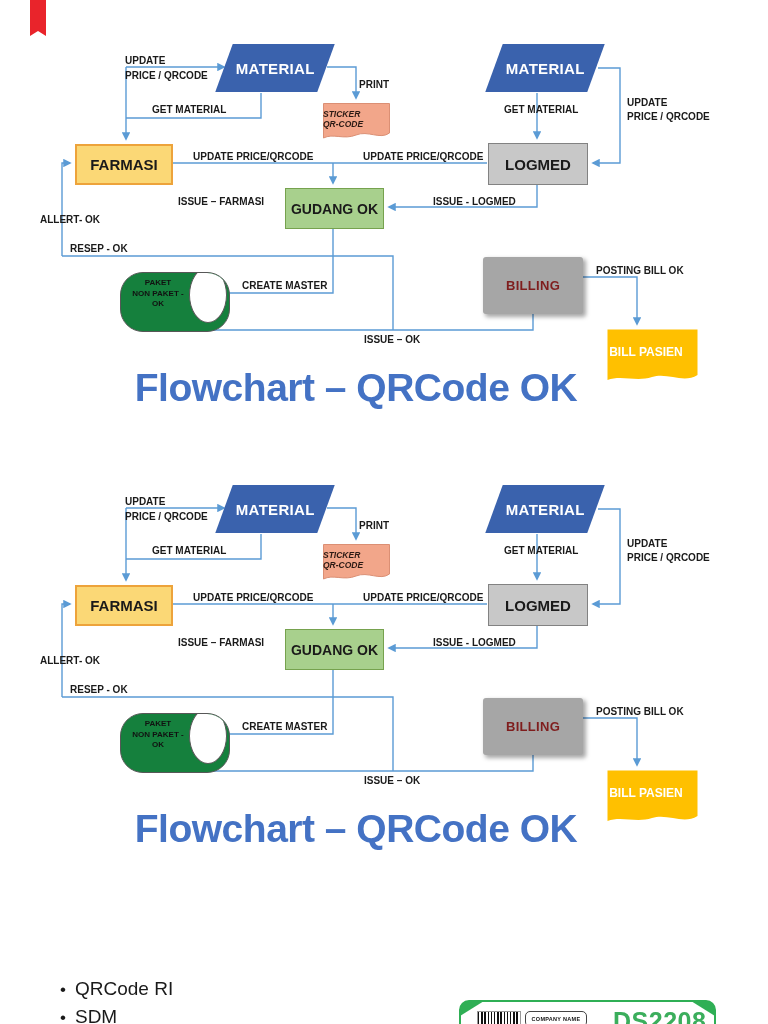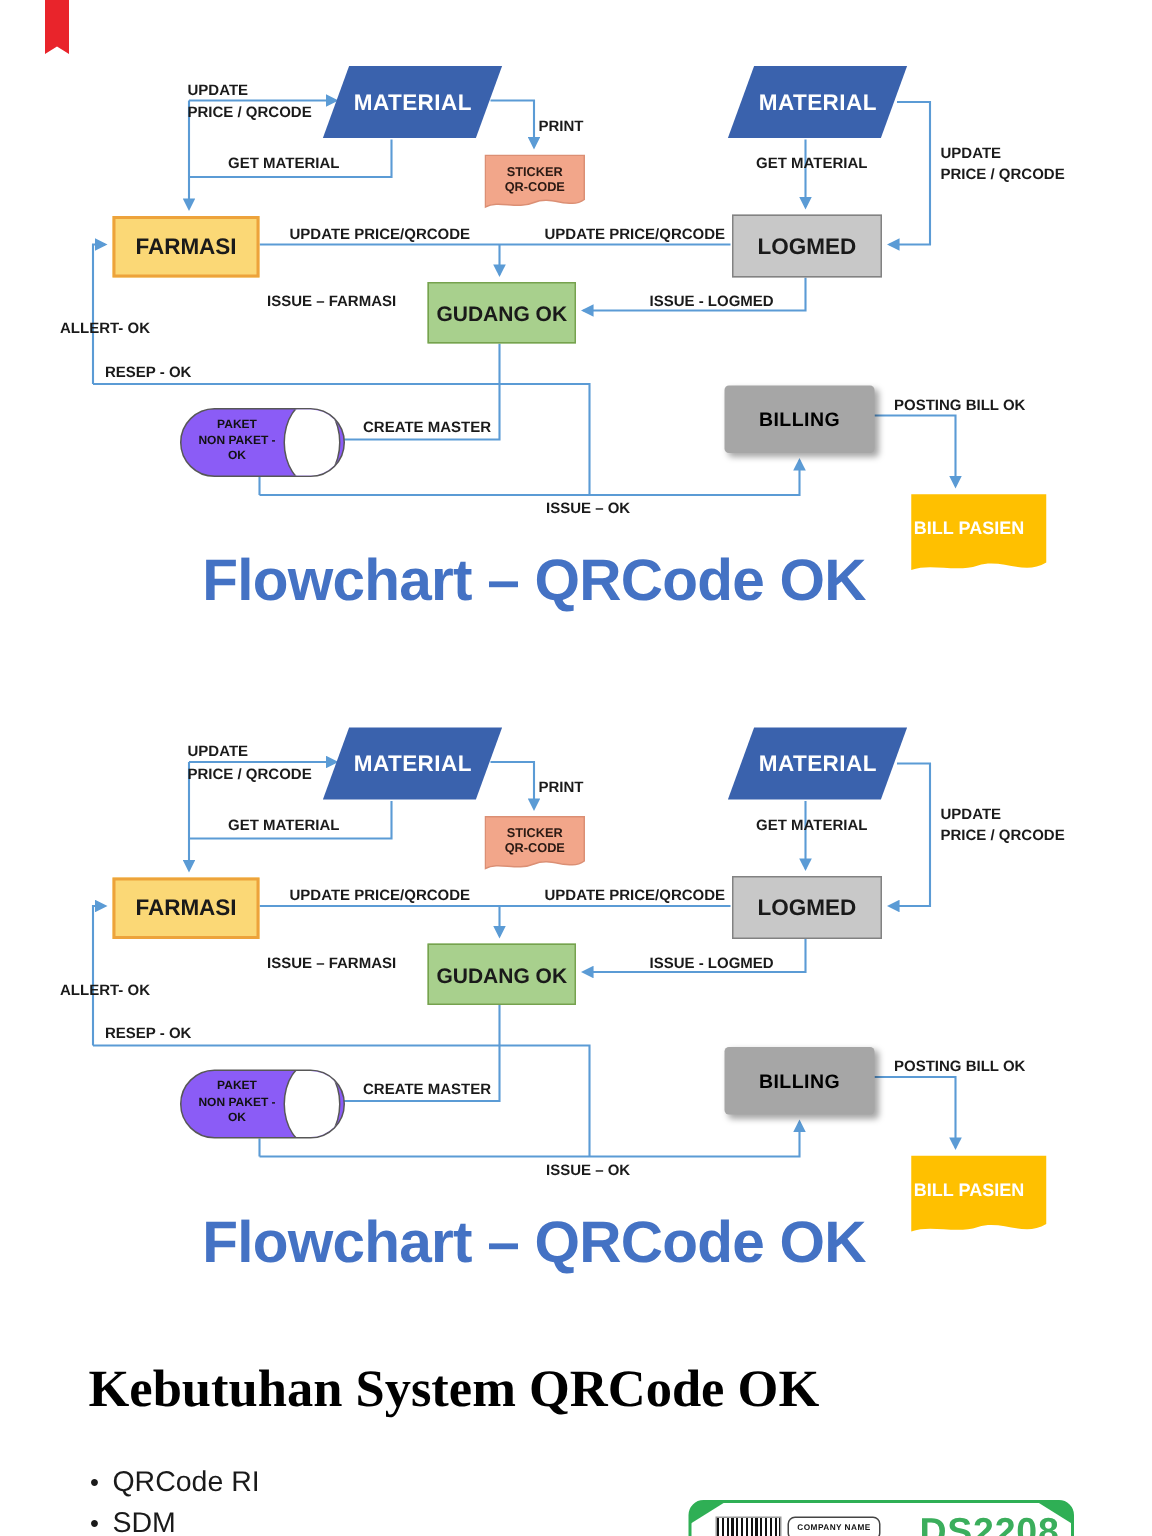--- a/index.html
+++ b/index.html
@@ -12,26 +12,26 @@
   .chart{position:absolute;left:0;width:768px;height:420px;}
   .wires{position:absolute;left:0;top:0;}
   .node,.box,.lbl{position:absolute;}
   .material{width:102px;height:48px;background:#3A62AD;transform:skewX(-20deg);
             display:flex;align-items:center;justify-content:center;}
   .material .mtxt{transform:skewX(20deg);color:#fff;font-weight:700;font-size:15px;letter-spacing:.3px;}
   .box{display:flex;align-items:center;justify-content:center;font-weight:700;color:#1a1a1a;box-sizing:border-box;}
   .farmasi{left:75px;top:144px;width:98px;height:41px;background:#FBD876;border:2px solid #EDA33B;font-size:15px;}
   .logmed{left:488px;top:143px;width:100px;height:42px;background:#C8C8C8;border:1.5px solid #828282;font-size:15px;}
   .gudang{left:285px;top:188px;width:99px;height:41px;background:#A8D08D;border:1.5px solid #76A24E;font-size:14px;}
-  .billing{left:483px;top:257px;width:100px;height:45px;background:#A6A6A6;border-radius:3px;
-           box-shadow:2.5px 2.5px 4px rgba(0,0,0,.35);color:#000000;font-size:13px;letter-spacing:.3px;}
+  .billing{left:483px;top:257px;width:100px;height:57px;background:#A6A6A6;border-radius:3px;
+           box-shadow:2.5px 2.5px 4px rgba(0,0,0,.35);color:#7f1d1d;font-size:13px;letter-spacing:.3px;}
   .sticker{left:323px;top:103px;width:67px;height:40px;}
-  .sticker .stxt{position:absolute;left:0;top:6px;width:100%;text-align:center;font-weight:700;
-                 font-size:8.5px;line-height:10px;color:#2b1a14;}
-  .paket{left:120px;top:272px;width:110px;height:46px;background:#8b5cf6;border:1.5px solid #575757;
+  .sticker .stxt{position:absolute;left:0;top:6px;width:100%;font-weight:700;
+                 font-size:8.5px;line-height:10px;color:#2b1a14;font-style:italic;}
+  .paket{left:120px;top:272px;width:110px;height:60px;background:#15803d;border:1.5px solid #575757;
          border-radius:23px;overflow:hidden;box-sizing:border-box;}
   .paket .bite{position:absolute;left:68px;top:-6px;width:36px;height:54px;border-radius:50%;
                background:#fff;border:1.5px solid #575757;}
   .paket .ptxt{position:absolute;left:0;top:5px;width:74px;text-align:center;font-weight:700;
                font-size:8px;line-height:10.5px;color:#111;}
   .bill{left:607px;top:329px;width:78px;height:57px;}
   .bill .btxt{position:absolute;left:0;top:16px;width:100%;text-align:center;color:#fff;
               font-weight:700;font-size:12px;}
   .lbl{font-weight:700;font-size:10px;color:#1a1a1a;white-space:nowrap;}
   .chart-title{position:absolute;left:0;top:366px;width:712px;text-align:center;font-weight:700;
@@ -223,21 +223,20 @@
     <div class="lbl" style="left:433px;top:196px">ISSUE - LOGMED</div>
     <div class="lbl" style="left:40px;top:214px">ALLERT- OK</div>
     <div class="lbl" style="left:70px;top:243px">RESEP - OK</div>
     <div class="lbl" style="left:242px;top:280px">CREATE MASTER</div>
     <div class="lbl" style="left:596px;top:265px">POSTING BILL OK</div>
     <div class="lbl" style="left:364px;top:334px">ISSUE – OK</div>
 
     <div class="chart-title">Flowchart – QRCode OK</div>
   </div>
 
-  <div class="heading">Kebutuhan System QRCode OK</div>
 
   <ul class="bullets">
     <li>QRCode RI</li>
     <li>SDM</li>
   </ul>
 
   <div class="card">
     <div class="wedge tl"></div>
     <div class="wedge tr"></div>
     <div class="barcode"></div>

